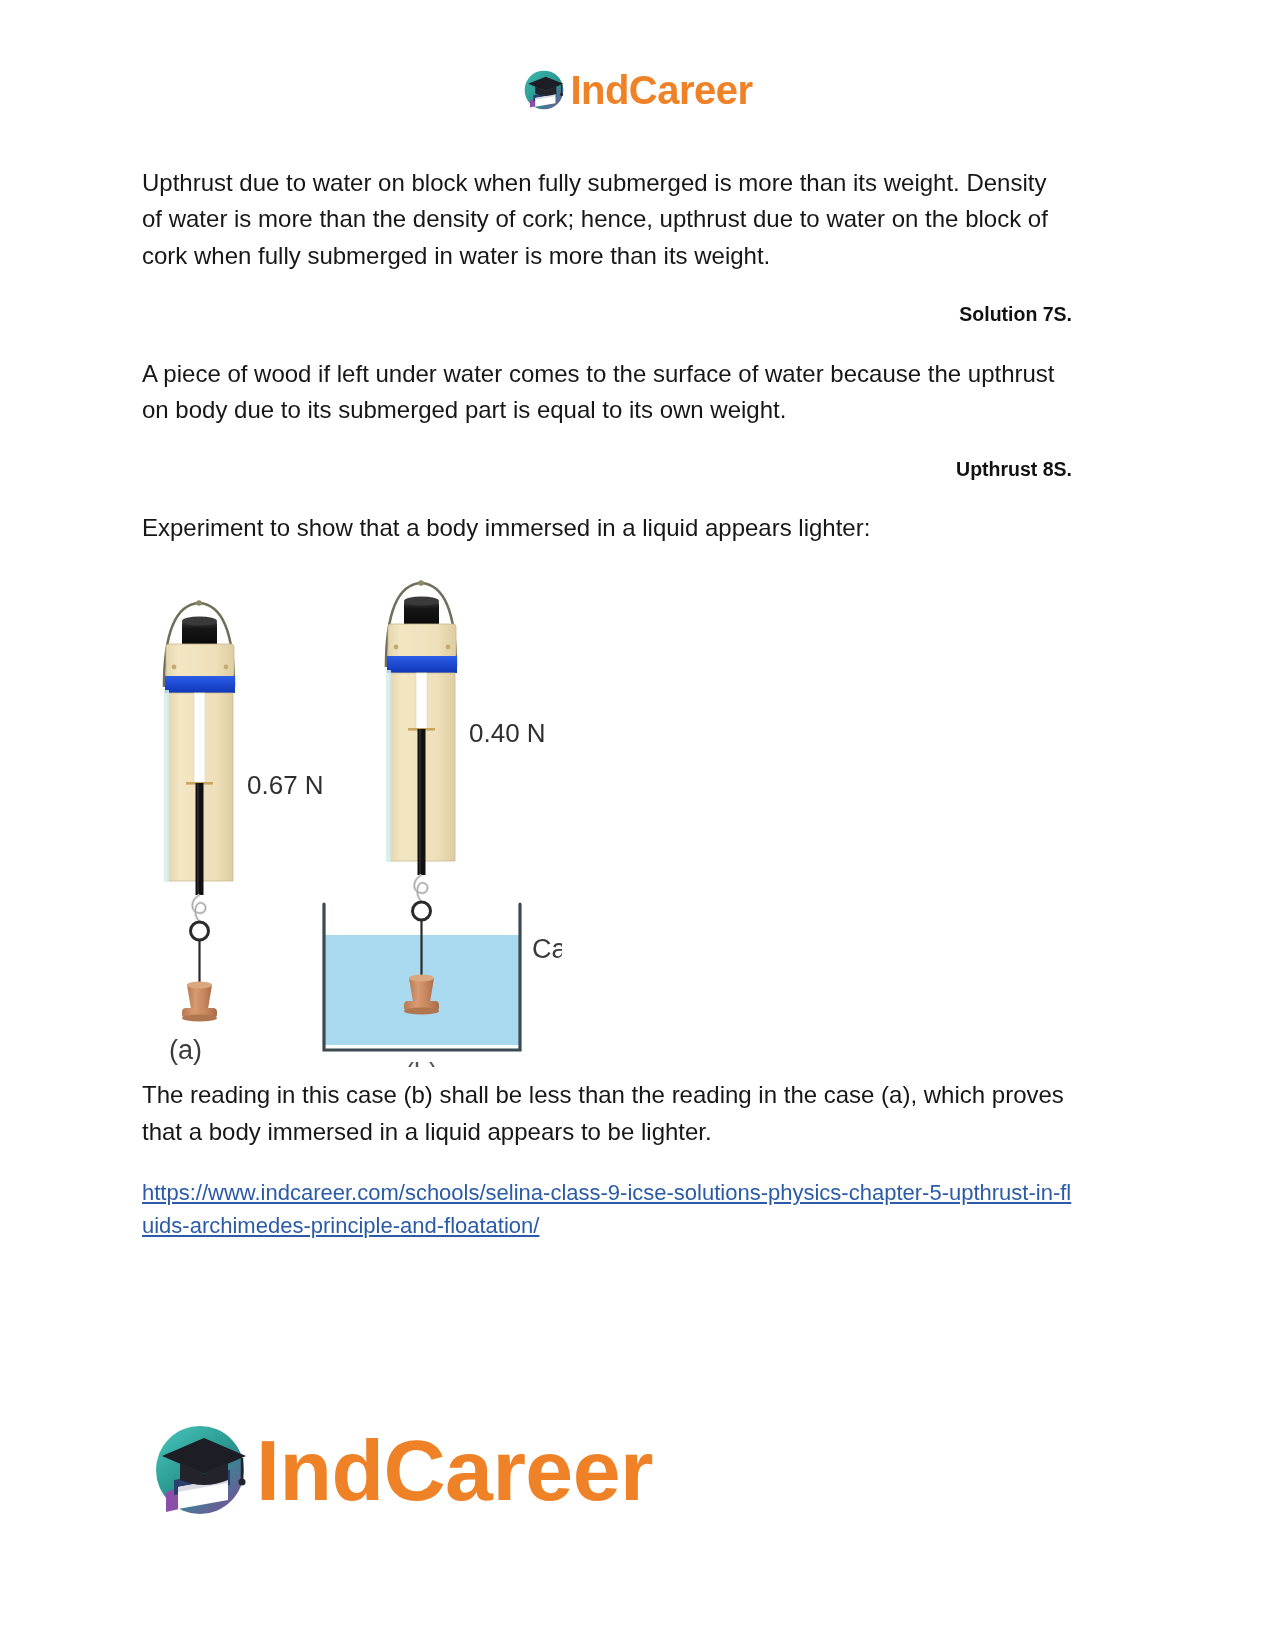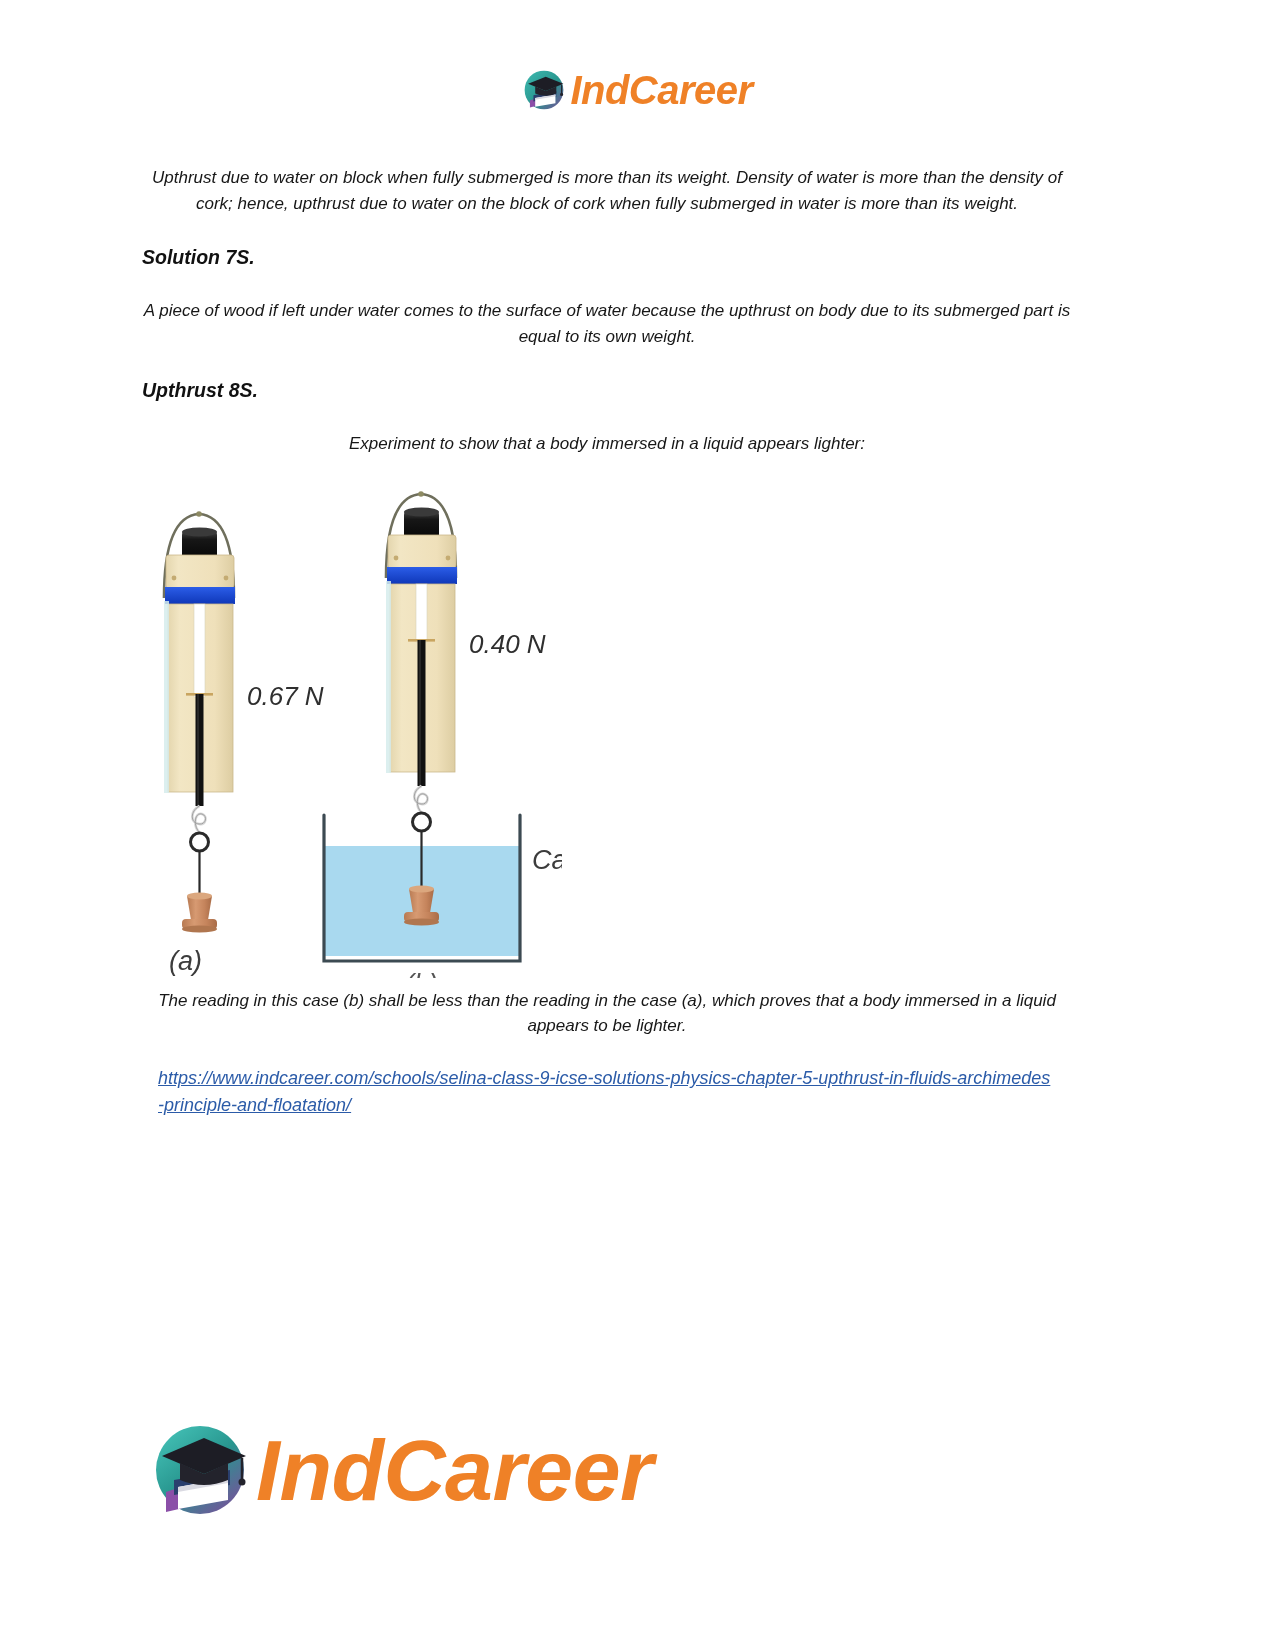--- a/index.html
+++ b/index.html
@@ -16,21 +16,20 @@
     font-family: "Liberation Sans", sans-serif;
     color: #1a1a1a;
     overflow: hidden;
   }
 
   .page {
     position: relative;
     width: 1275px;
     height: 1651px;
     background: #ffffff;
-    font-style: italic;
   }
 
   
   .header-logo {
     position: absolute;
     top: 68px;
     left: 0;
     width: 1275px;
     display: flex;
     justify-content: center;
@@ -53,41 +52,42 @@
   .header-logo .logo-mark { width: 44px; height: 44px; }
 
   
   .content {
     position: absolute;
     left: 142px;
     top: 165px;
     width: 930px;
   }
   p.para {
-    font-size: 17px;
+    font-size: 24px;
     line-height: 1.52;
     margin: 0 0 26px 0;
     color: #171717;
-    text-align: center;
+    text-align: left;
   }
   h3.heading {
     font-size: 19.5px;
     font-weight: bold;
     line-height: 1.5;
     margin: 0 0 26px 0;
     color: #111111;
+    text-align: right;
   }
   .link-line {
-    font-size: 18px;
+    font-size: 22px;
     line-height: 1.5;
     color: #2b5ba8;
     text-decoration: underline;
     word-break: break-all;
     display: block;
-    margin: 16px;
+    margin: 0;
   }
 
   
   .figure-wrap {
     position: relative;
     height: 495px;
     margin: 8px 0 10px 0;
   }
   .figure-svg { display: block; }
 

